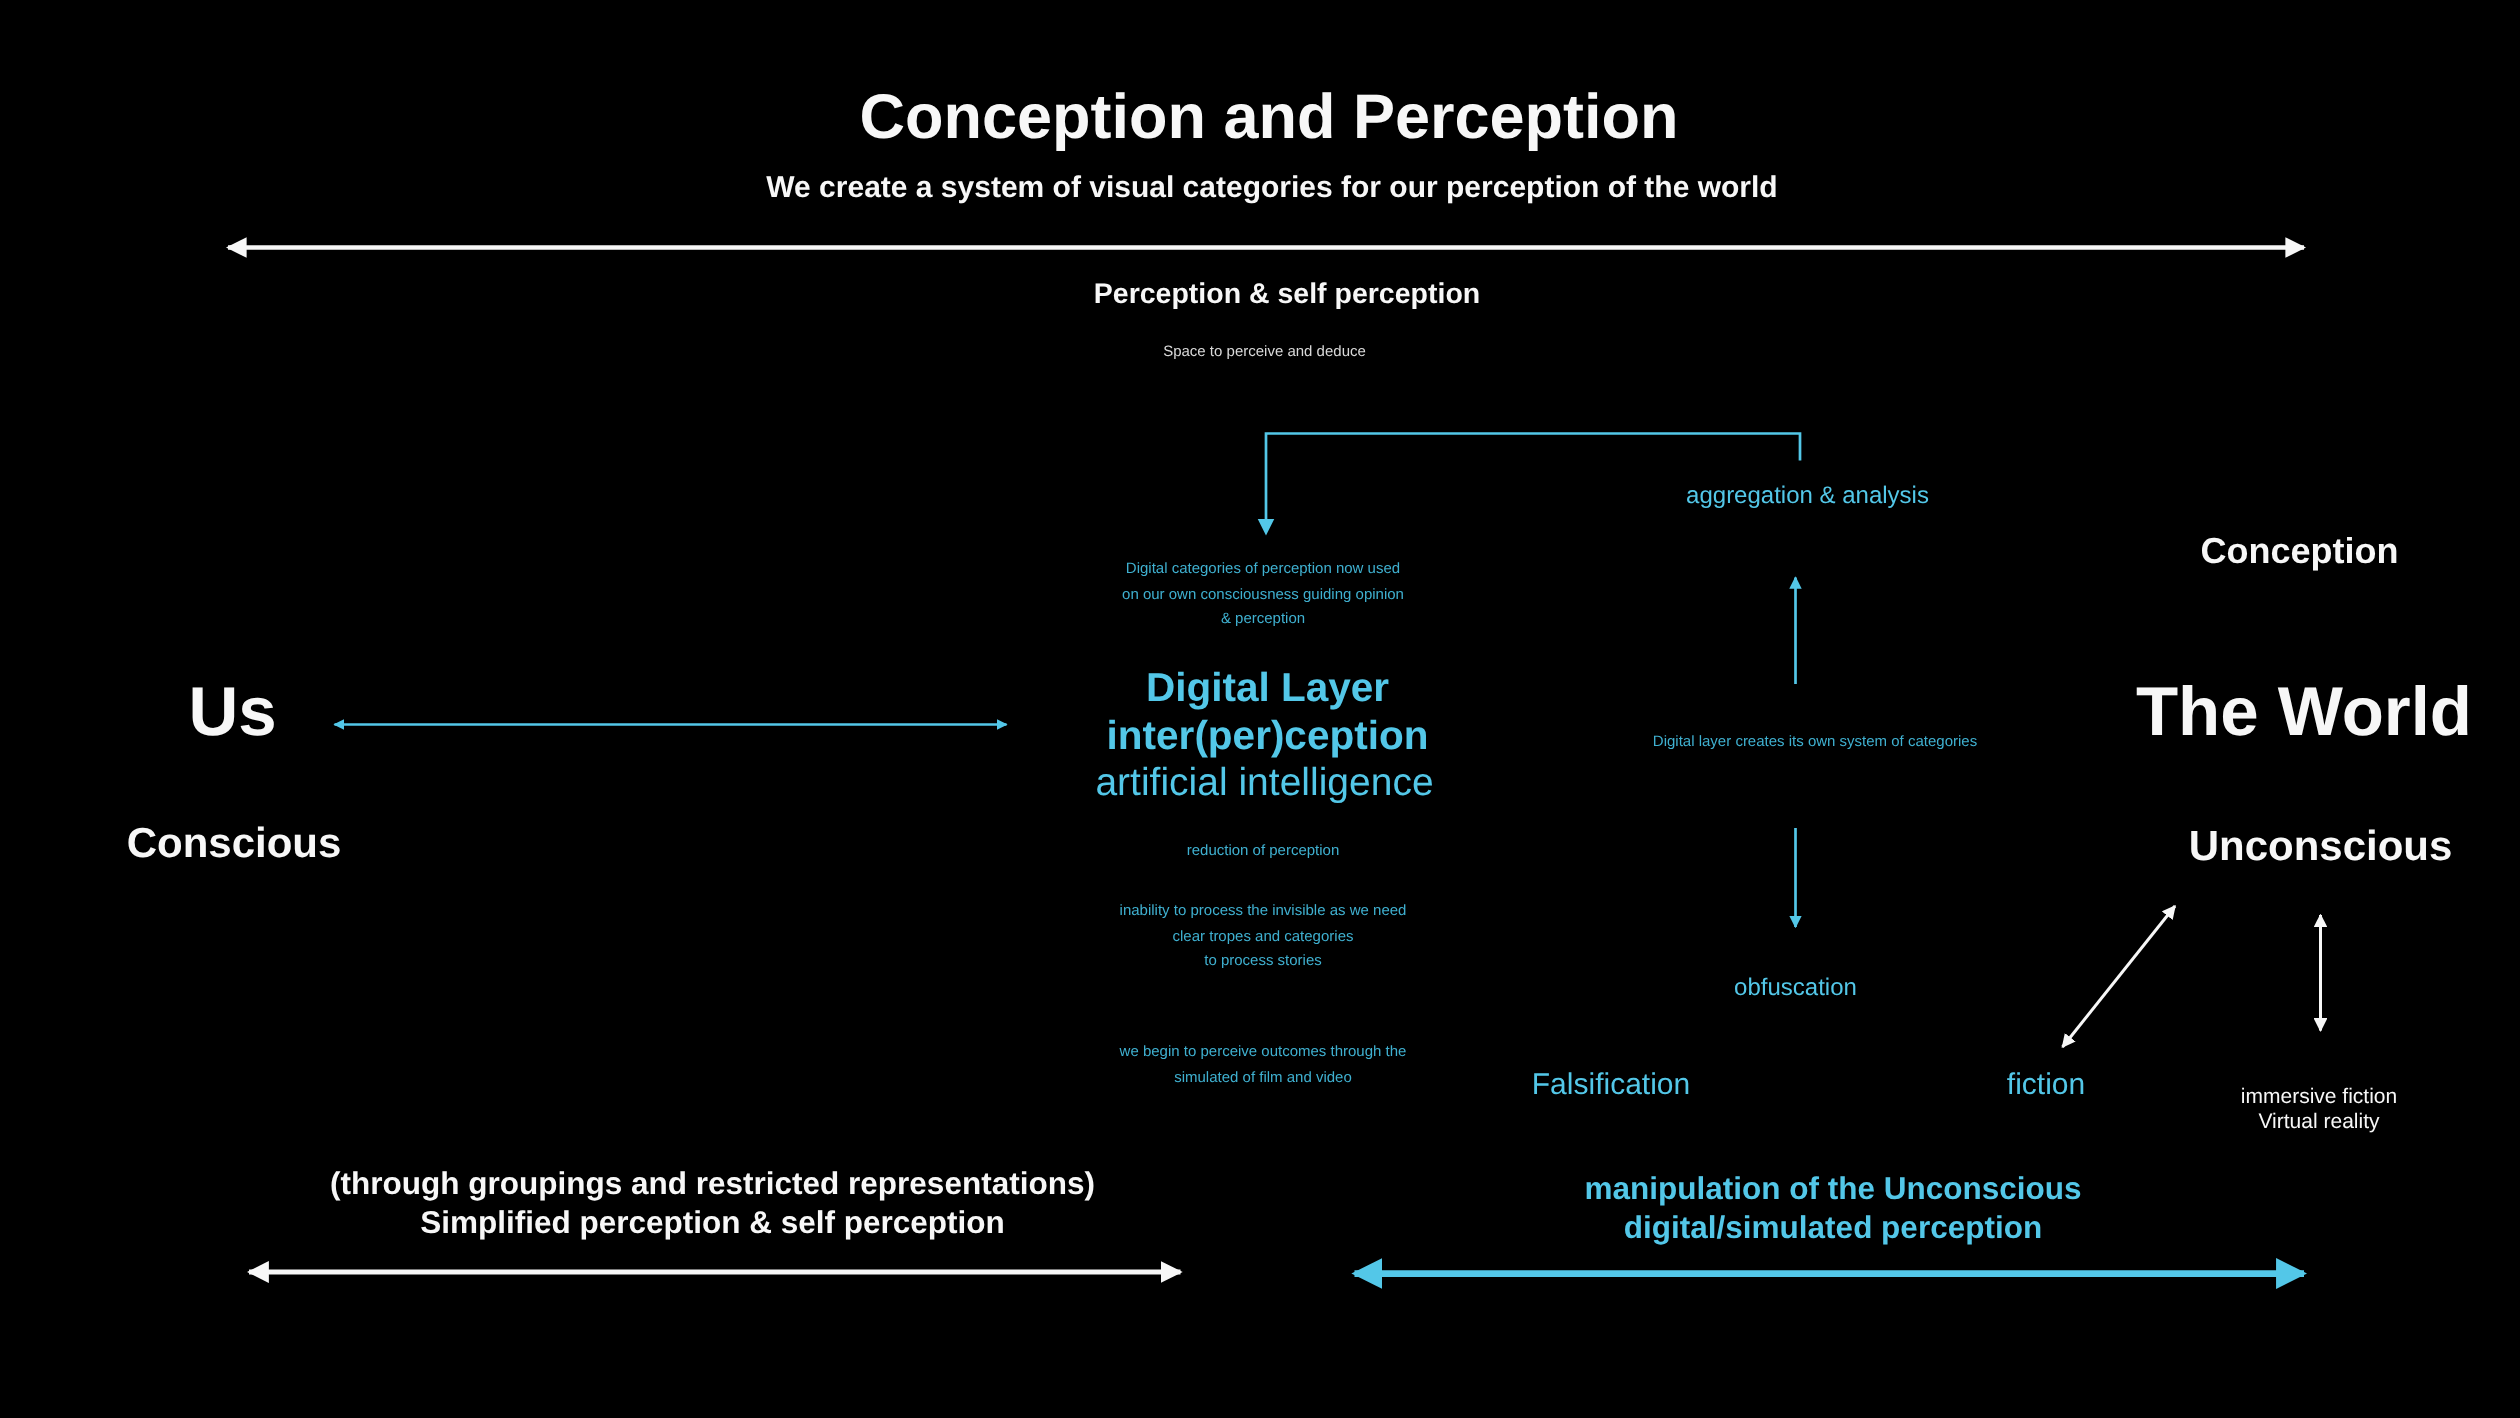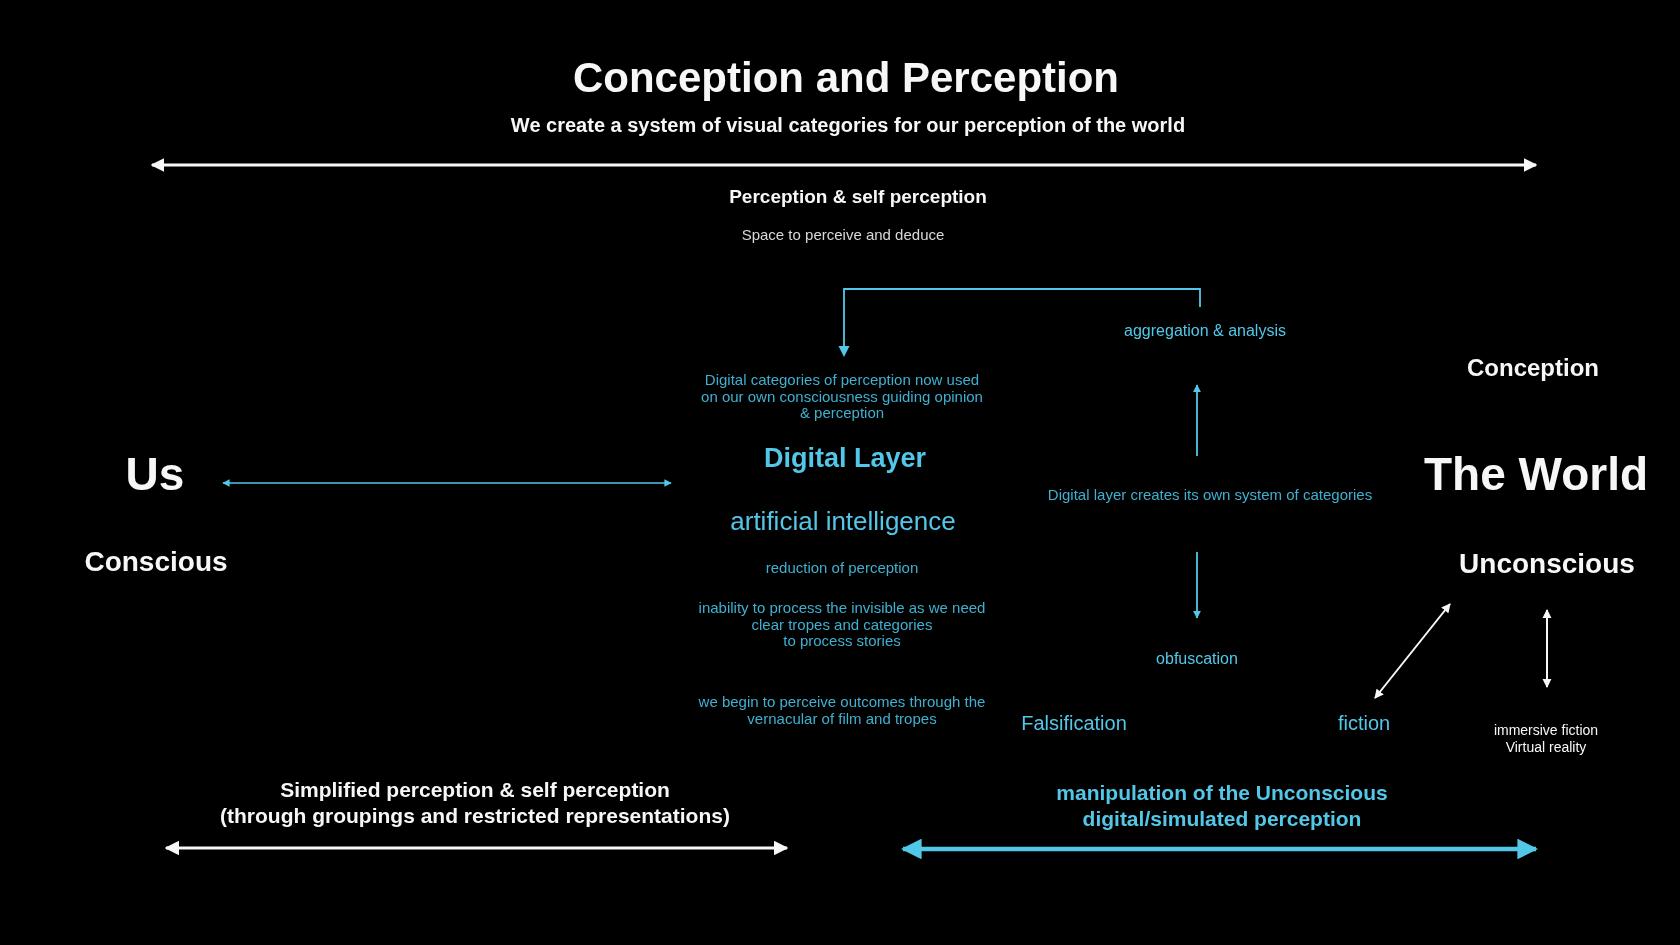--- a/index.html
+++ b/index.html
@@ -11,21 +11,21 @@
   .abs{position:absolute;white-space:nowrap;}
   .ctr{transform:translateX(-50%);text-align:center;}
   .w{color:var(--white);}
   .wd{color:var(--white-dim);}
   .c{color:var(--cyan);}
   .cd{color:var(--cyan-dim);}
   .b{font-weight:bold;}
   .title{font-size:42px;margin-top:12px;}
   .subtitle{font-size:20px;}
   .h2{font-size:19px;}
-  .small{font-size:15px;line-height:16.5px;}
+  .small{font-size:10px;line-height:16.5px;}
   .smaller{font-size:14px;line-height:17px;}
   .big{font-size:46px;text-align:right;}
   .med{font-size:28px;}
   .lbl{font-size:16px;}
   .lbl2{font-size:20px;}
   .dl-title{font-size:27px;line-height:32px;}
   .dl-ai{font-size:26px;}
   .bl{font-size:21px;line-height:25.5px;}
   svg.overlay{position:absolute;left:0;top:0;pointer-events:none;}
 </style>
@@ -77,20 +77,21 @@
 <div class="abs ctr cd small" style="left:842px;top:372px">
   <div>Digital categories of perception now used</div>
   <div>on our own consciousness guiding opinion</div>
   <div>&amp; perception</div>
 </div>
 
 <div class="abs ctr w b big" style="left:155px;top:447px">Us</div>
 
 <div class="abs ctr c b dl-title" style="left:845px;top:442px">
   <div>Digital Layer</div>
+  <div>inter(per)ception</div>
 </div>
 <div class="abs ctr c dl-ai" style="left:843px;top:506px">artificial intelligence</div>
 
 <div class="abs ctr cd small" style="left:1210px;top:487px">Digital layer creates its own system of categories</div>
 
 <div class="abs ctr w b big" style="left:1536px;top:447px">The World</div>
 
 <div class="abs ctr w b med" style="left:156px;top:546px">Conscious</div>
 
 <div class="abs ctr w b med" style="left:1547px;top:548px">Unconscious</div>
@@ -100,33 +101,33 @@
 <div class="abs ctr cd small" style="left:842px;top:600px">
   <div>inability to process the invisible as we need</div>
   <div>clear tropes and categories</div>
   <div>to process stories</div>
 </div>
 
 <div class="abs ctr c lbl" style="left:1197px;top:650px">obfuscation</div>
 
 <div class="abs ctr cd small" style="left:842px;top:694px">
   <div>we begin to perceive outcomes through the</div>
-  <div>vernacular of film and tropes</div>
+  <div>simulated of film and video</div>
 </div>
 
 <div class="abs ctr c lbl2" style="left:1074px;top:712px">Falsification</div>
 
 <div class="abs ctr c lbl2" style="left:1364px;top:712px">fiction</div>
 
 <div class="abs ctr w smaller" style="left:1546px;top:722px">
   <div>immersive fiction</div>
   <div>Virtual reality</div>
 </div>
 
 <div class="abs ctr w b bl" style="left:475px;top:777px">
+  <div>(through groupings and restricted representations)</div>
   <div>Simplified perception &amp; self perception</div>
-  <div>(through groupings and restricted representations)</div>
 </div>
 
 <div class="abs ctr c b bl" style="left:1222px;top:780px">
   <div>manipulation of the Unconscious</div>
   <div>digital/simulated perception</div>
 </div>
 
 </body></html>

